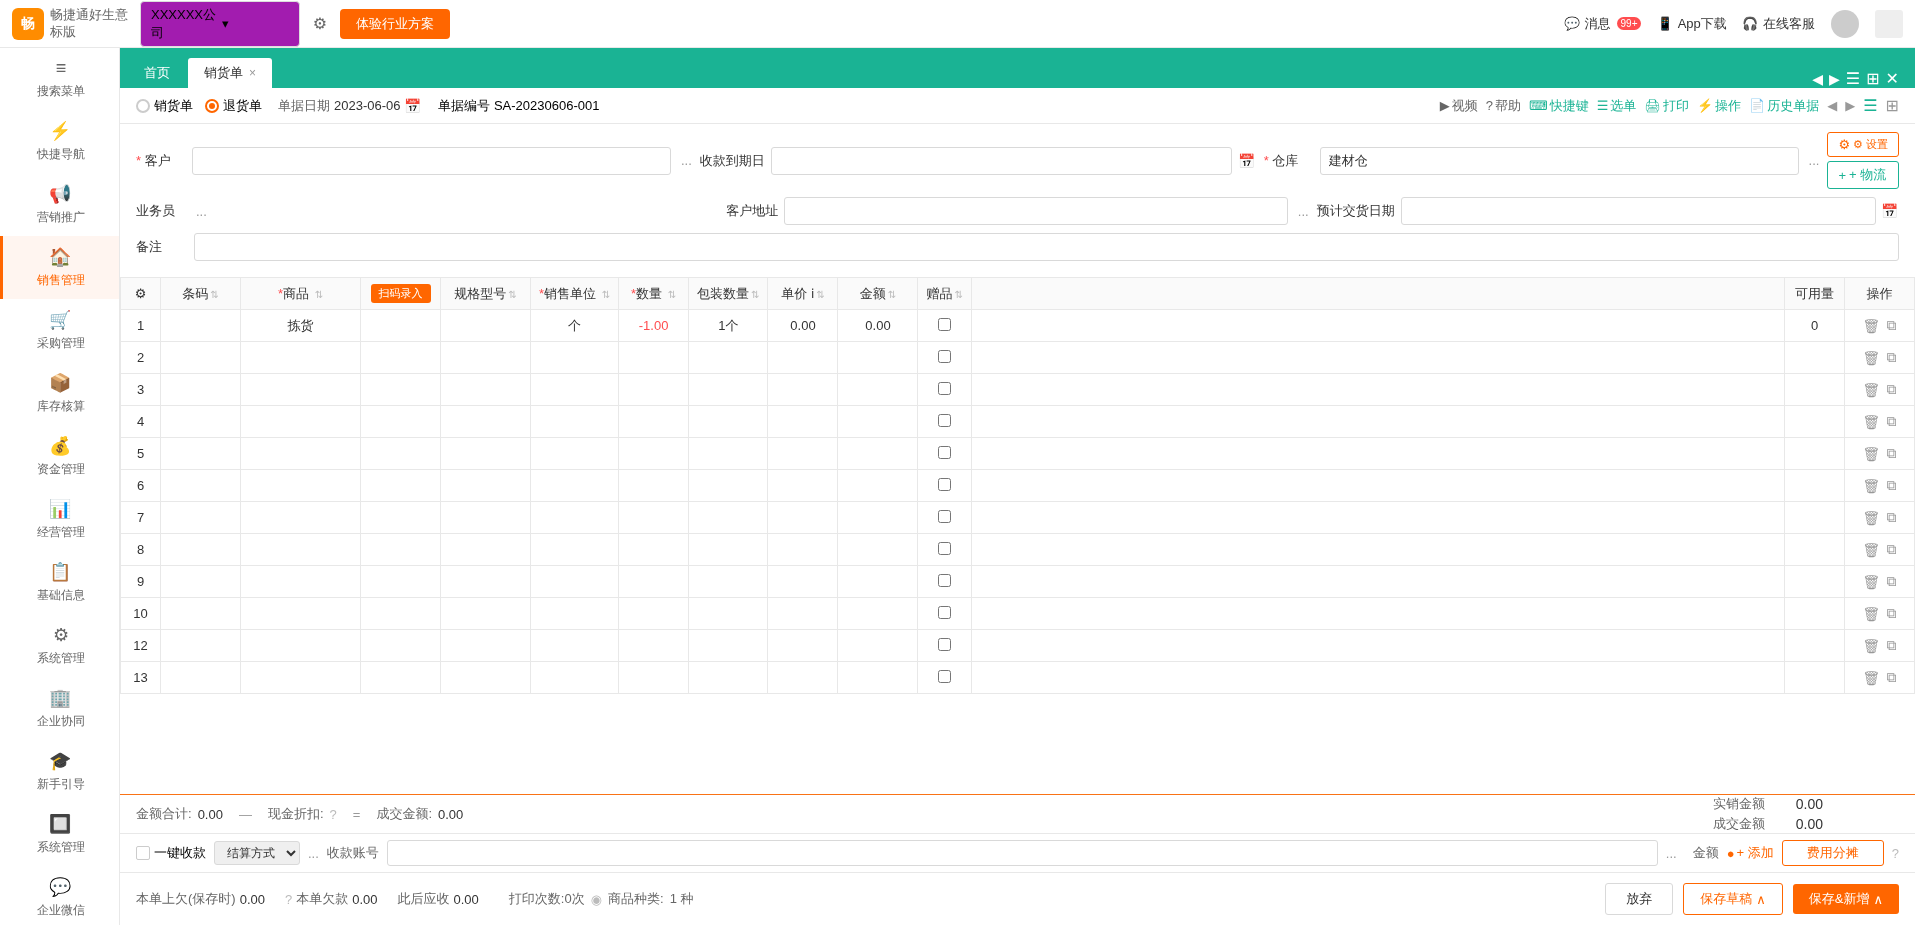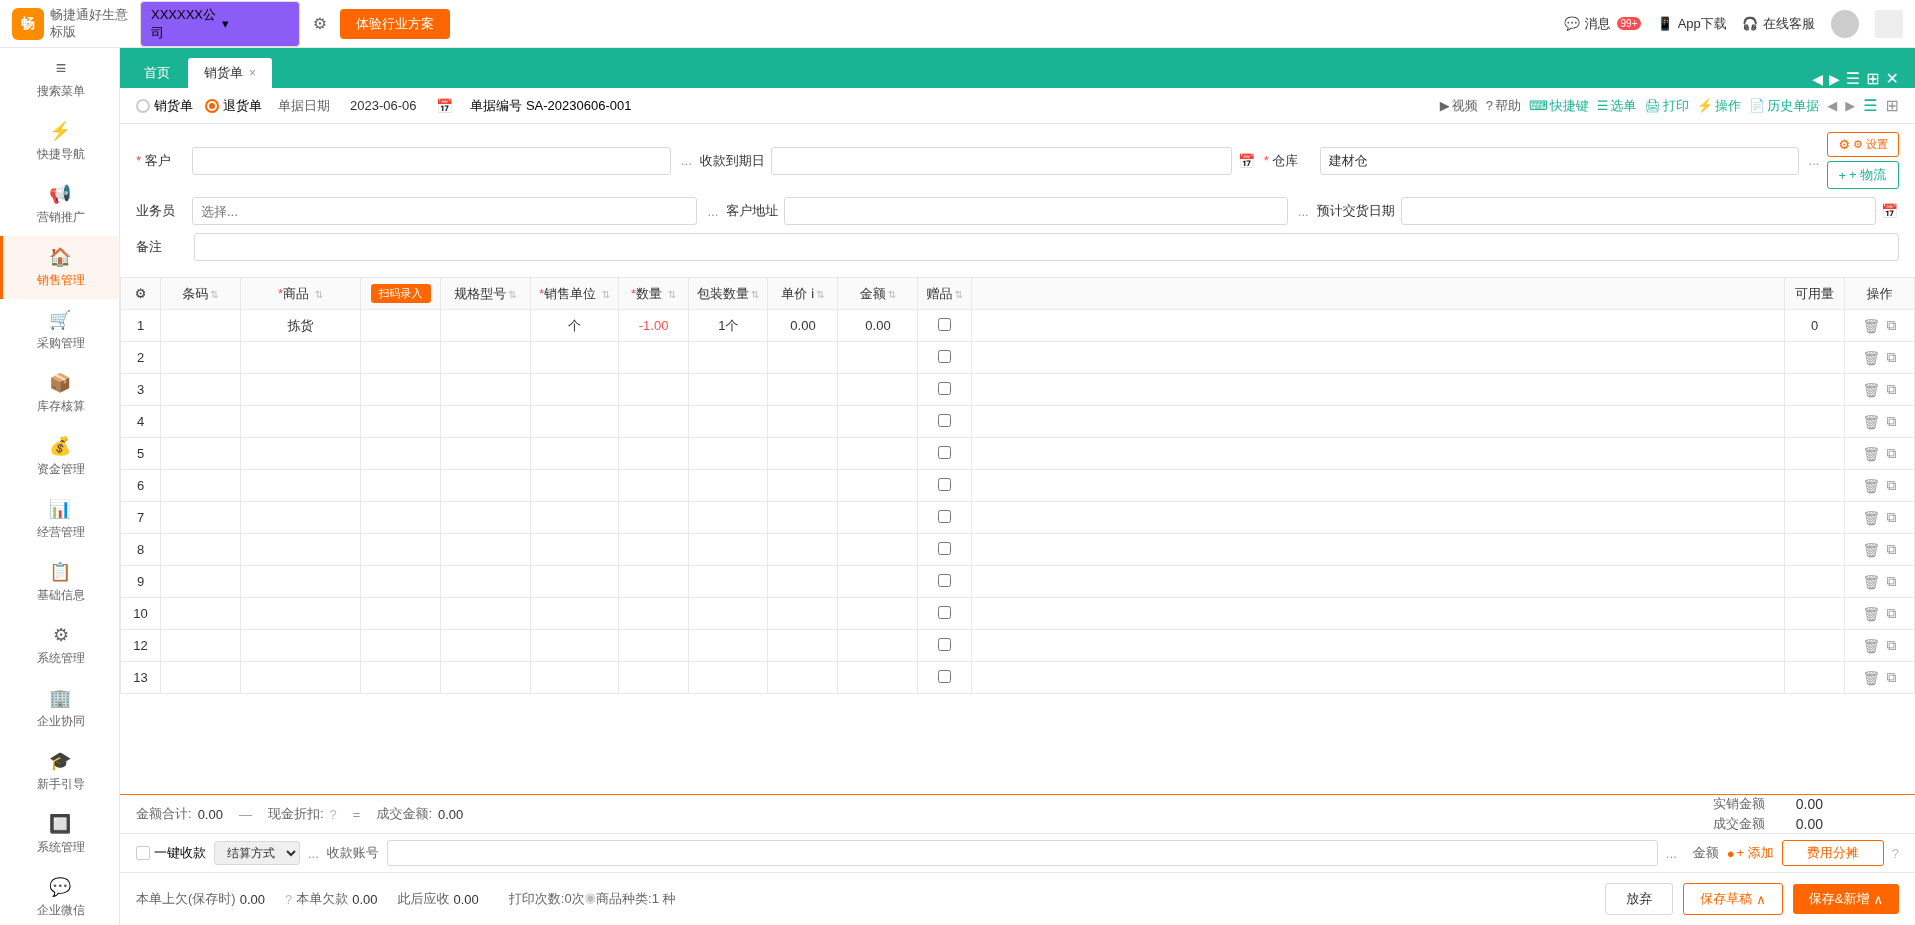--- a/index.html
+++ b/index.html
@@ -24,21 +24,21 @@
     .logo-icon {
       width: 32px; height: 32px;
       background: #ff8c00;
       border-radius: 6px;
       display: flex; align-items: center; justify-content: center;
       color: #fff; font-size: 14px; font-weight: bold;
     }
     .logo-text { font-size: 11px; color: #666; line-height: 1.3; }
     .company-selector {
       display: flex; align-items: center; gap: 4px;
-      background: #8b5cf6; border: 1px solid #ddd; border-radius: 4px;
+      background: #a21caf; border: 1px solid #ddd; border-radius: 4px;
       padding: 4px 10px; cursor: pointer; min-width: 160px;
     }
     .company-selector span { flex: 1; font-size: 13px; }
     .gear-btn {
       background: none; border: none; cursor: pointer;
       width: 28px; height: 28px; border-radius: 4px;
       display: flex; align-items: center; justify-content: center;
       color: #666; font-size: 16px;
     }
     .trial-btn {
@@ -106,21 +106,21 @@
       margin-left: auto; display: flex; align-items: center; gap: 8px;
     }
     .radio-group { display: flex; gap: 12px; align-items: center; }
     .radio-item { display: flex; align-items: center; gap: 4px; cursor: pointer; }
     .radio-circle {
       width: 14px; height: 14px; border-radius: 50%;
       border: 2px solid #ccc; display: flex; align-items: center; justify-content: center;
     }
     .radio-circle.checked { border-color: #ff6600; }
     .radio-circle.checked::after { content: ''; width: 6px; height: 6px; background: #ff6600; border-radius: 50%; }
-    .date-field { display: flex; align-items: center; gap: 20px; font-size: 13px; }
+    .date-field { display: flex; align-items: center; gap: 4px; font-size: 13px; }
     .date-field .label { color: #666; }
     .date-field .value { color: #333; font-weight: 500; }
     .doc-field { display: flex; align-items: center; gap: 4px; font-size: 13px; }
     .action-icon { font-size: 13px; color: #666; cursor: pointer; display: flex; align-items: center; gap: 2px; }
 
     .form-fields {
       padding: 8px 16px;
     }
     .form-row {
       display: flex; align-items: center; margin-bottom: 8px; gap: 8px;
@@ -198,21 +198,21 @@
     .help-icon { color: #bbb; cursor: pointer; }
 
     
     .bottom-bar {
       background: #fff; border-top: 1px solid #e8e8e8;
       padding: 10px 16px; display: flex; align-items: center; flex-shrink: 0;
     }
     .bottom-stats { display: flex; align-items: center; gap: 20px; font-size: 12px; color: #666; }
     .bottom-stats span { display: flex; align-items: center; gap: 4px; }
     .bottom-stats .val { color: #333; font-weight: 500; }
-    .print-info { display: flex; margin-left: 30px; font-size: 12px; color: #666; }
+    .print-info { display: flex; align-items: center; gap: 6px; margin-left: 30px; font-size: 12px; color: #666; }
     .bottom-actions { margin-left: auto; display: flex; align-items: center; gap: 10px; }
     .abandon-btn {
       border: 1px solid #d9d9d9; background: #fff; border-radius: 3px;
       padding: 6px 20px; cursor: pointer; font-size: 13px; color: #333;
     }
     .save-draft-btn {
       border: 1px solid #ff6600; background: #fff; color: #ff6600;
       border-radius: 3px; padding: 6px 16px; cursor: pointer; font-size: 13px;
       display: flex; align-items: center; gap: 4px;
     }
@@ -453,21 +453,20 @@
             </button>
             <button class="logistics-btn">
               <span>+</span>
               <span style="font-size:13px;">+ 物流</span>
             </button>
           </div>
         </div>
         <div class="form-row">
           <div class="field-group">
             <span class="field-label">业务员</span>
-            <input class="field-input placeholder" type="text" placeholder="选择..." style="">
             <span class="dots">...</span>
           </div>
           <div class="field-group">
             <span class="field-label">客户地址</span>
             <input class="field-input" type="text" style="">
             <span class="dots">...</span>
           </div>
           <div class="field-group" style="min-width:300px;justify-content:space-between;">
             <span class="field-label">预计交货日期</span>
             <input class="field-input placeholder" type="text" style="">

